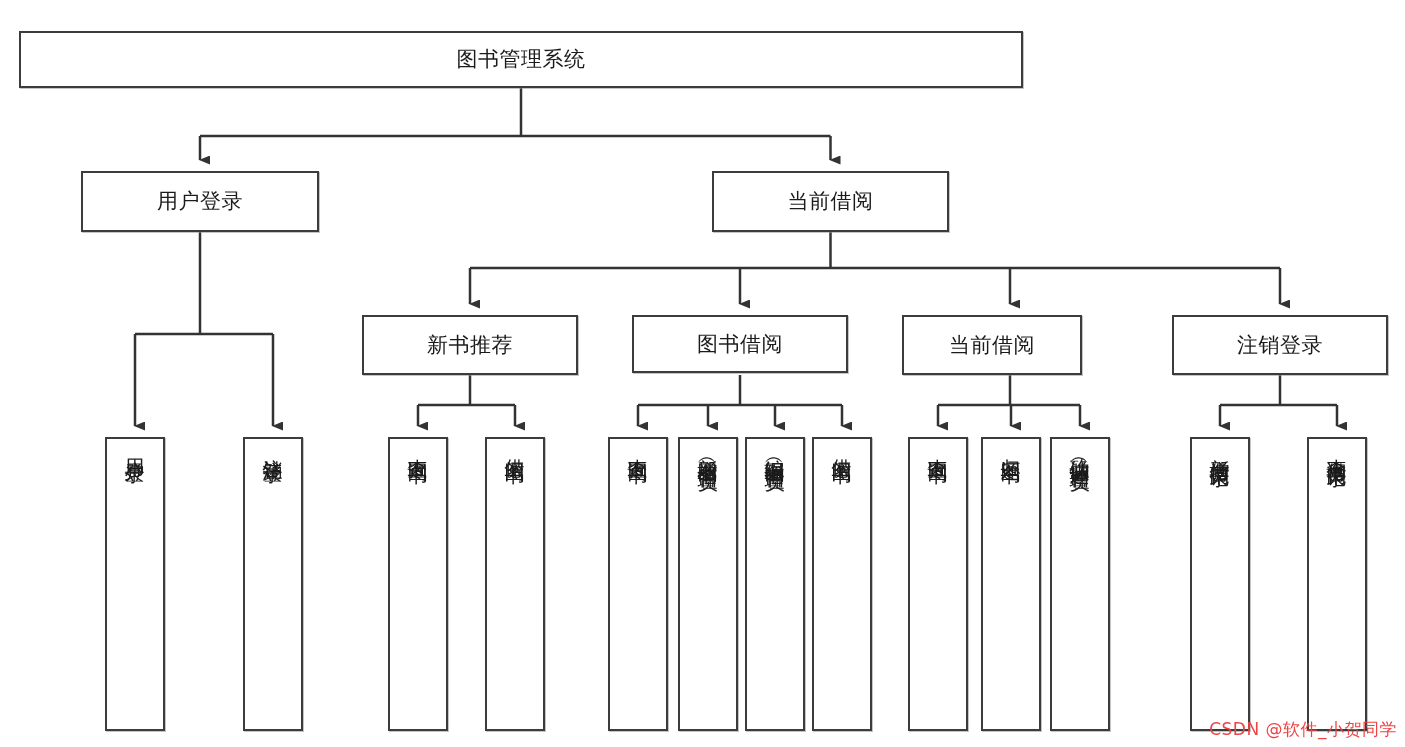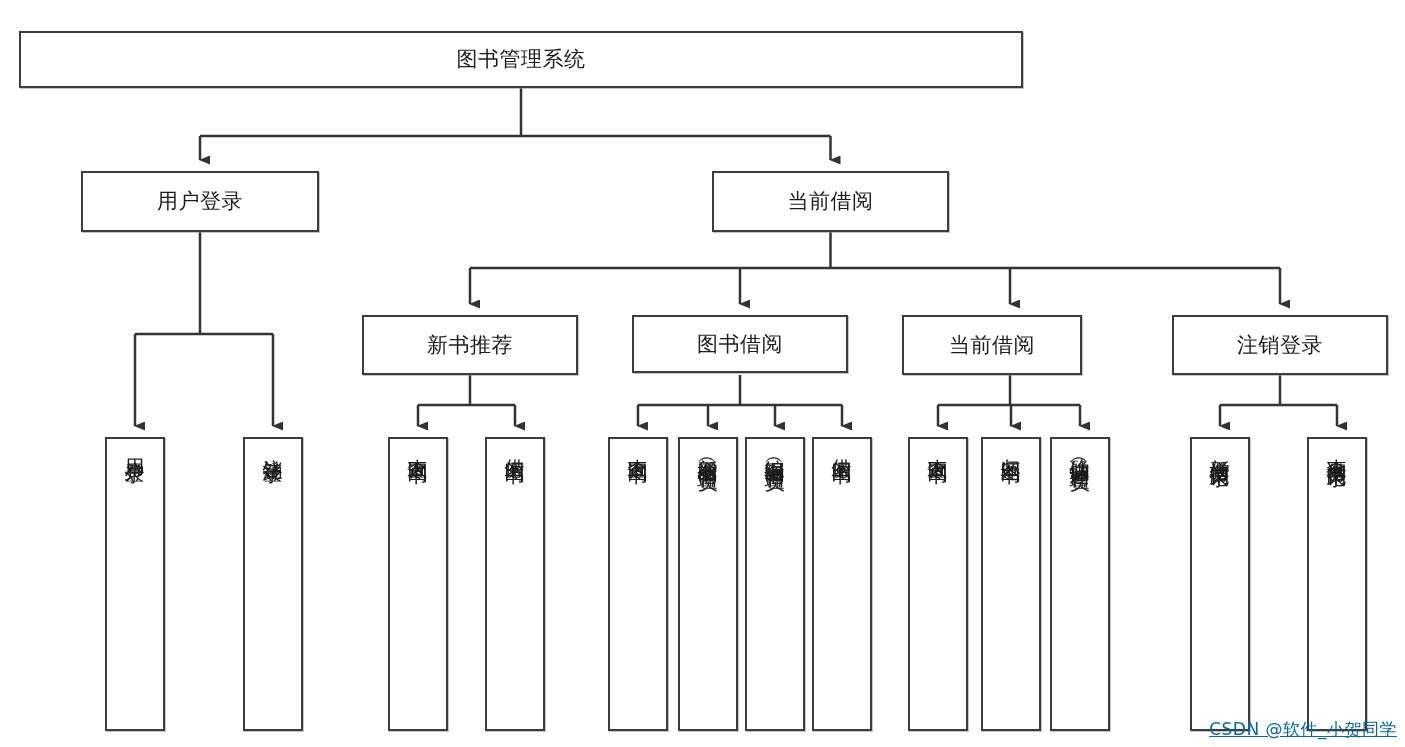--- a/index.html
+++ b/index.html
@@ -54,26 +54,25 @@
     white-space: normal;
     letter-spacing: 2px;
     font-size: 20px;
     line-height: 1.0;
     max-height: 100%;
   }
   .watermark {
     position: absolute;
     right: 8px;
     bottom: 6px;
-    color: #0369a1;
+    color: #ef4444;
     font-size: 17px;
     letter-spacing: 0.5px;
     white-space: nowrap;
     user-select: none;
-    text-decoration: underline;
   }
 </style>
 </head>
 <body>
 
 <div id="diagram-root">
   <svg id="edge-layer" viewBox="0 0 1405 747" xmlns="http://www.w3.org/2000/svg">
     <defs>
       <marker id="arrowhead" markerWidth="9" markerHeight="11" refX="4.5" refY="10" orient="auto" markerUnits="userSpaceOnUse">
         <polygon points="0,0 9,0 4.5,11" fill="#333333"></polygon>

